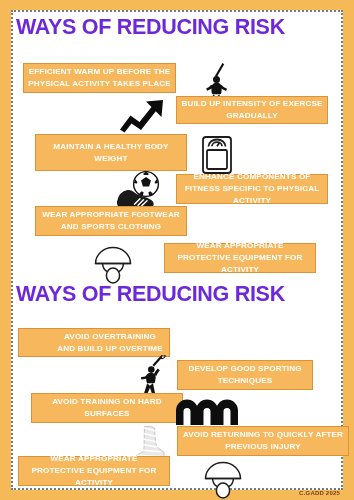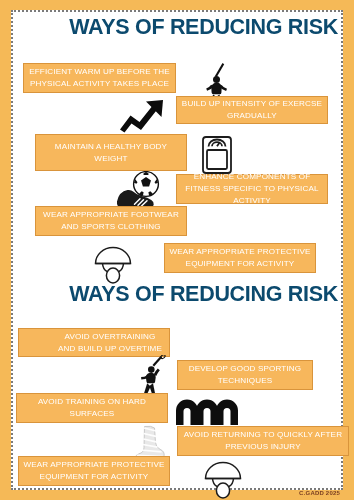--- a/index.html
+++ b/index.html
@@ -32,37 +32,37 @@
   #canvas {
     position: absolute;
     left: 0; top: 0;
     width: 354px;
     height: 500px;
   }
   .title {
     position: absolute;
     left: 16px;
     width: 322px;
-    text-align: right;
-    color: #0c4a6e;
+    text-align: left;
+    color: #6d28d9;
     font-weight: bold;
     letter-spacing: -0.3px;
     line-height: 1.07;
     font-size: 21.5px;
   }
   #title-acute { top: 16px; }
   #title-chronic { top: 283px; }
 
   .tbox {
     position: absolute;
     background: #F7B75C;
     border: 1px solid #D9943B;
     box-sizing: border-box;
     color: #ffffff;
-    font-weight: normal;
+    font-weight: bold;
     font-size: 8.1px;
     letter-spacing: 0.15px;
     line-height: 1.45;
     display: flex;
     align-items: center;
     justify-content: center;
     text-align: center;
     padding: 2px 4px;
   }
   .icon {
@@ -197,21 +197,21 @@
         <path d="M19.0 28.2 l2.6 12.8 l-2.6 0.7 l-3.6 -10.6 Z"></path>
         <rect x="6.0" y="41.2" width="6.2" height="1.9" rx="0.7"></rect>
         <rect x="18.4" y="40.8" width="6.2" height="1.9" rx="0.7"></rect>
       </g>
     </svg>
 
     <div class="tbox" style="left:177px; top:360px; width:136px; height:30px;">
       <span>DEVELOP GOOD SPORTING TECHNIQUES</span>
     </div>
 
-    <div class="tbox" style="left:16px; top:393px; width:152px; height:30px;">
+    <div class="tbox" style="left:31px; top:393px; width:152px; height:30px;">
       <span>AVOID TRAINING ON HARD SURFACES</span>
     </div>
 
     <svg class="icon" style="left:172px; top:391px;" width="72" height="36" viewBox="0 0 72 36">
       <g fill="#0d0d0d">
         <path d="M4 34 V19.5 a11 11 0 0 1 22 0 V34 h-7.5 V20.5 a3.5 3.5 0 0 0 -7 0 V34 Z"></path>
         <path d="M24 34 V19.5 a11 11 0 0 1 22 0 V34 h-7.5 V20.5 a3.5 3.5 0 0 0 -7 0 V34 Z"></path>
         <path d="M44 34 V19.5 a11 11 0 0 1 22 0 V34 h-7.5 V20.5 a3.5 3.5 0 0 0 -7 0 V34 Z"></path>
       </g>
     </svg>

